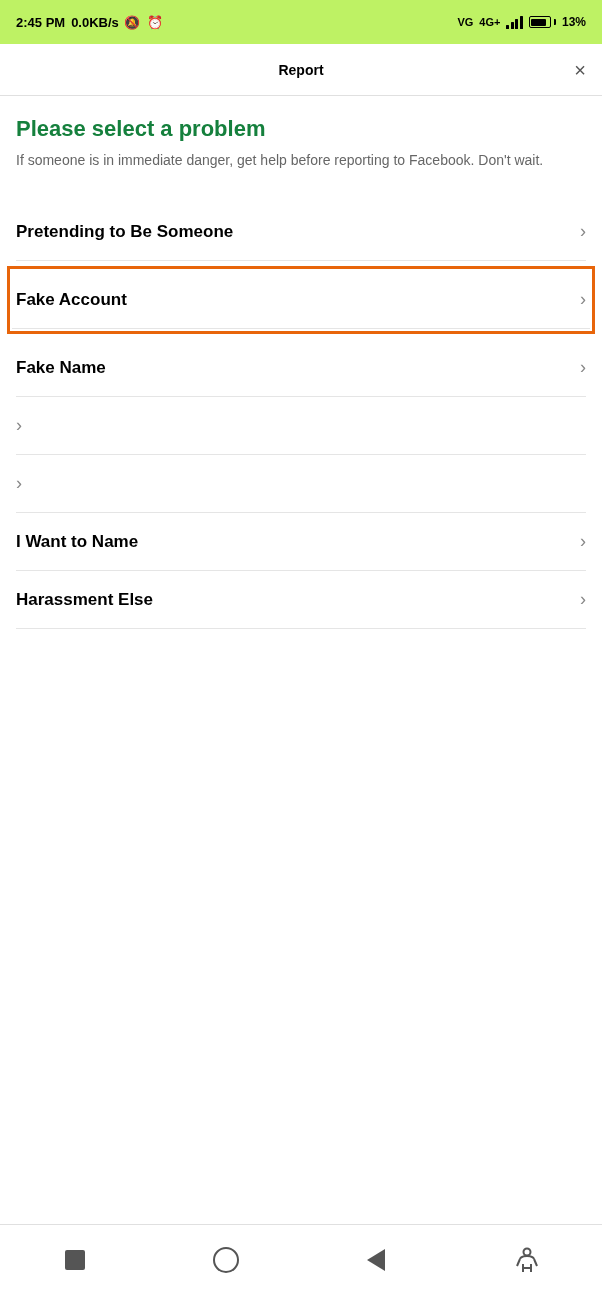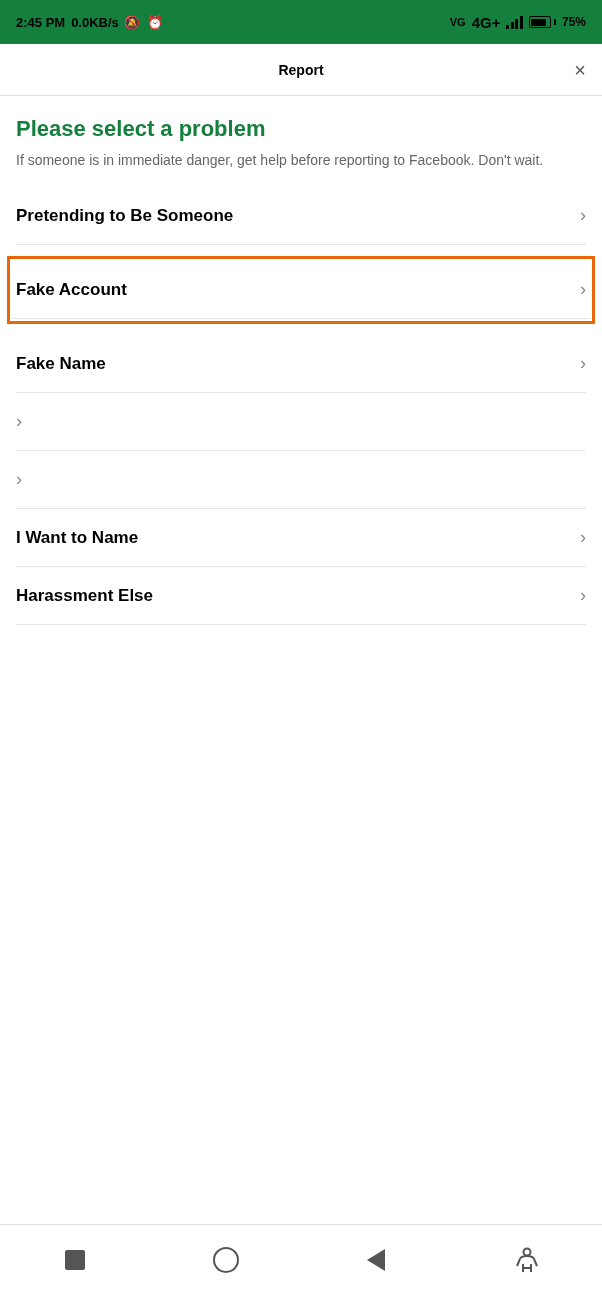--- a/index.html
+++ b/index.html
@@ -8,21 +8,21 @@
       height: 1304px;
       background: #fff;
       font-family: -apple-system, BlinkMacSystemFont, 'Helvetica Neue', Arial, sans-serif;
       overflow: hidden;
       position: relative;
     }
 
     
     .status-bar {
       height: 44px;
-      background: #15803d;
+      background: #bef264;
       display: flex;
       align-items: center;
       justify-content: space-between;
       padding: 0 16px;
       font-size: 13px;
       font-weight: 600;
     }
     .status-left {
       display: flex;
       align-items: center;
@@ -99,21 +99,21 @@
     .page-title {
       font-size: 22px;
       font-weight: 700;
       color: #15803d;
       margin-bottom: 8px;
     }
     .page-subtitle {
       font-size: 14px;
       color: #666;
       line-height: 1.5;
-      margin-bottom: 16px;
+      margin-bottom: 32px;
     }
 
     
     .list-item {
       display: flex;
       align-items: center;
       justify-content: space-between;
       padding: 18px 0;
       border-bottom: 1px solid #e5e5e5;
       cursor: pointer;
@@ -208,52 +208,52 @@
 
 <div class="status-bar">
   <div class="status-left">
     <span>2:45 PM</span>
     <span>0.0KB/s</span>
     <span style="font-size:13px;">🔕</span>
     <span style="font-size:13px;">⏰</span>
   </div>
   <div class="status-right">
     <span style="font-size:11px; font-weight:700;">VG</span>
-    <span style="font-size:15px;">4G+</span>
+    <span style="font-size:11px;">4G+</span>
     <div class="signal-bars">
       <div class="signal-bar" style="height:4px;"></div>
       <div class="signal-bar" style="height:7px;"></div>
       <div class="signal-bar" style="height:10px;"></div>
       <div class="signal-bar" style="height:13px;"></div>
     </div>
     <div class="battery-icon">
       <div class="battery-body">
         <div class="battery-fill"></div>
       </div>
       <div class="battery-tip"></div>
     </div>
-    <span>75%</span>
+    <span>13%</span>
   </div>
 </div>
 
 <div class="header">
   <span class="header-title">Report</span>
   <span class="header-close">×</span>
 </div>
 
 <div class="content">
   <div class="page-title">Please select a problem</div>
   <div class="page-subtitle">If someone is in immediate danger, get help before reporting to Facebook. Don't wait.</div>
 
   <div id="menu-list">
       <div class="list-item">
         <span class="list-item-label">Pretending to Be Someone</span>
         <span class="chevron">›</span>
       </div>
-      <div class="list-item highlighted" style="outline: rgb(232, 101, 10) solid 3px; outline-offset: 2px; margin: 16px -4px; padding-left: 4px; padding-right: 4px;">
+      <div class="list-item highlighted" style="outline: rgb(232, 101, 10) solid 3px; outline-offset: 2px; margin: 10px -4px; padding-left: 4px; padding-right: 4px;">
         <span class="list-item-label">Fake Account</span>
         <span class="chevron">›</span>
       </div>
       <div class="list-item">
         <span class="list-item-label">Fake Name</span>
         <span class="chevron">›</span>
       </div>
       <div class="list-item">
         <span class="chevron">›</span>
       </div>

